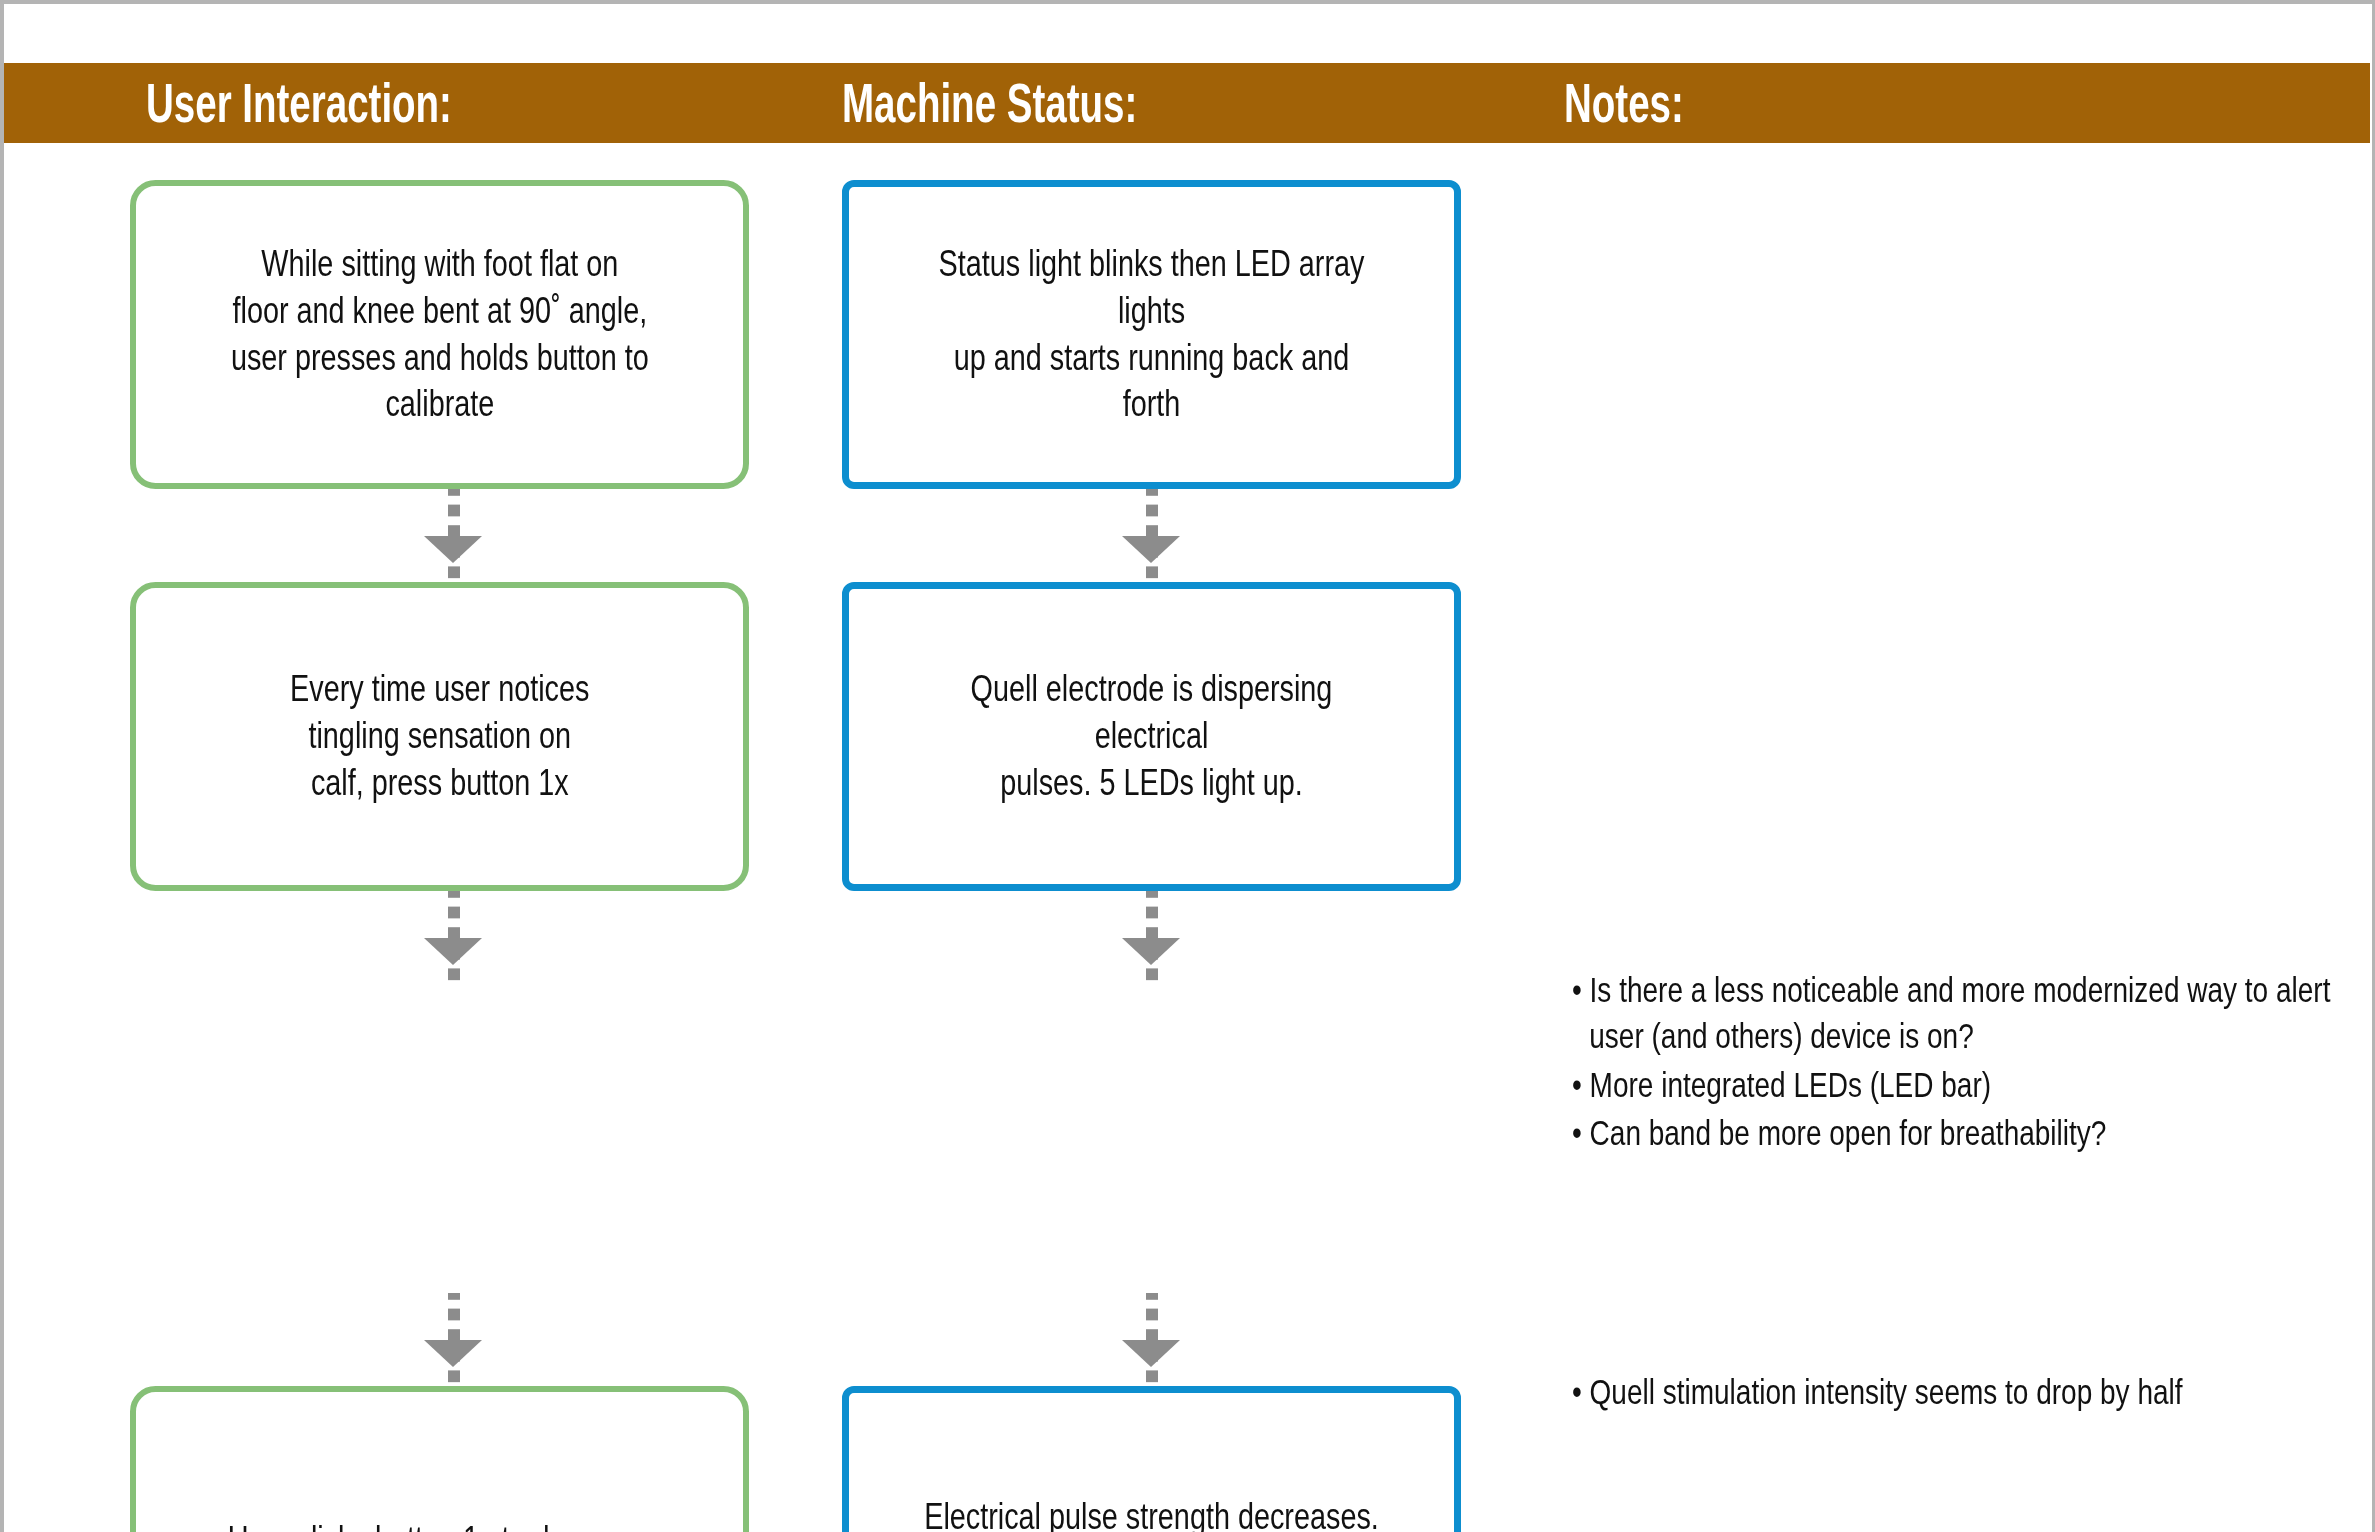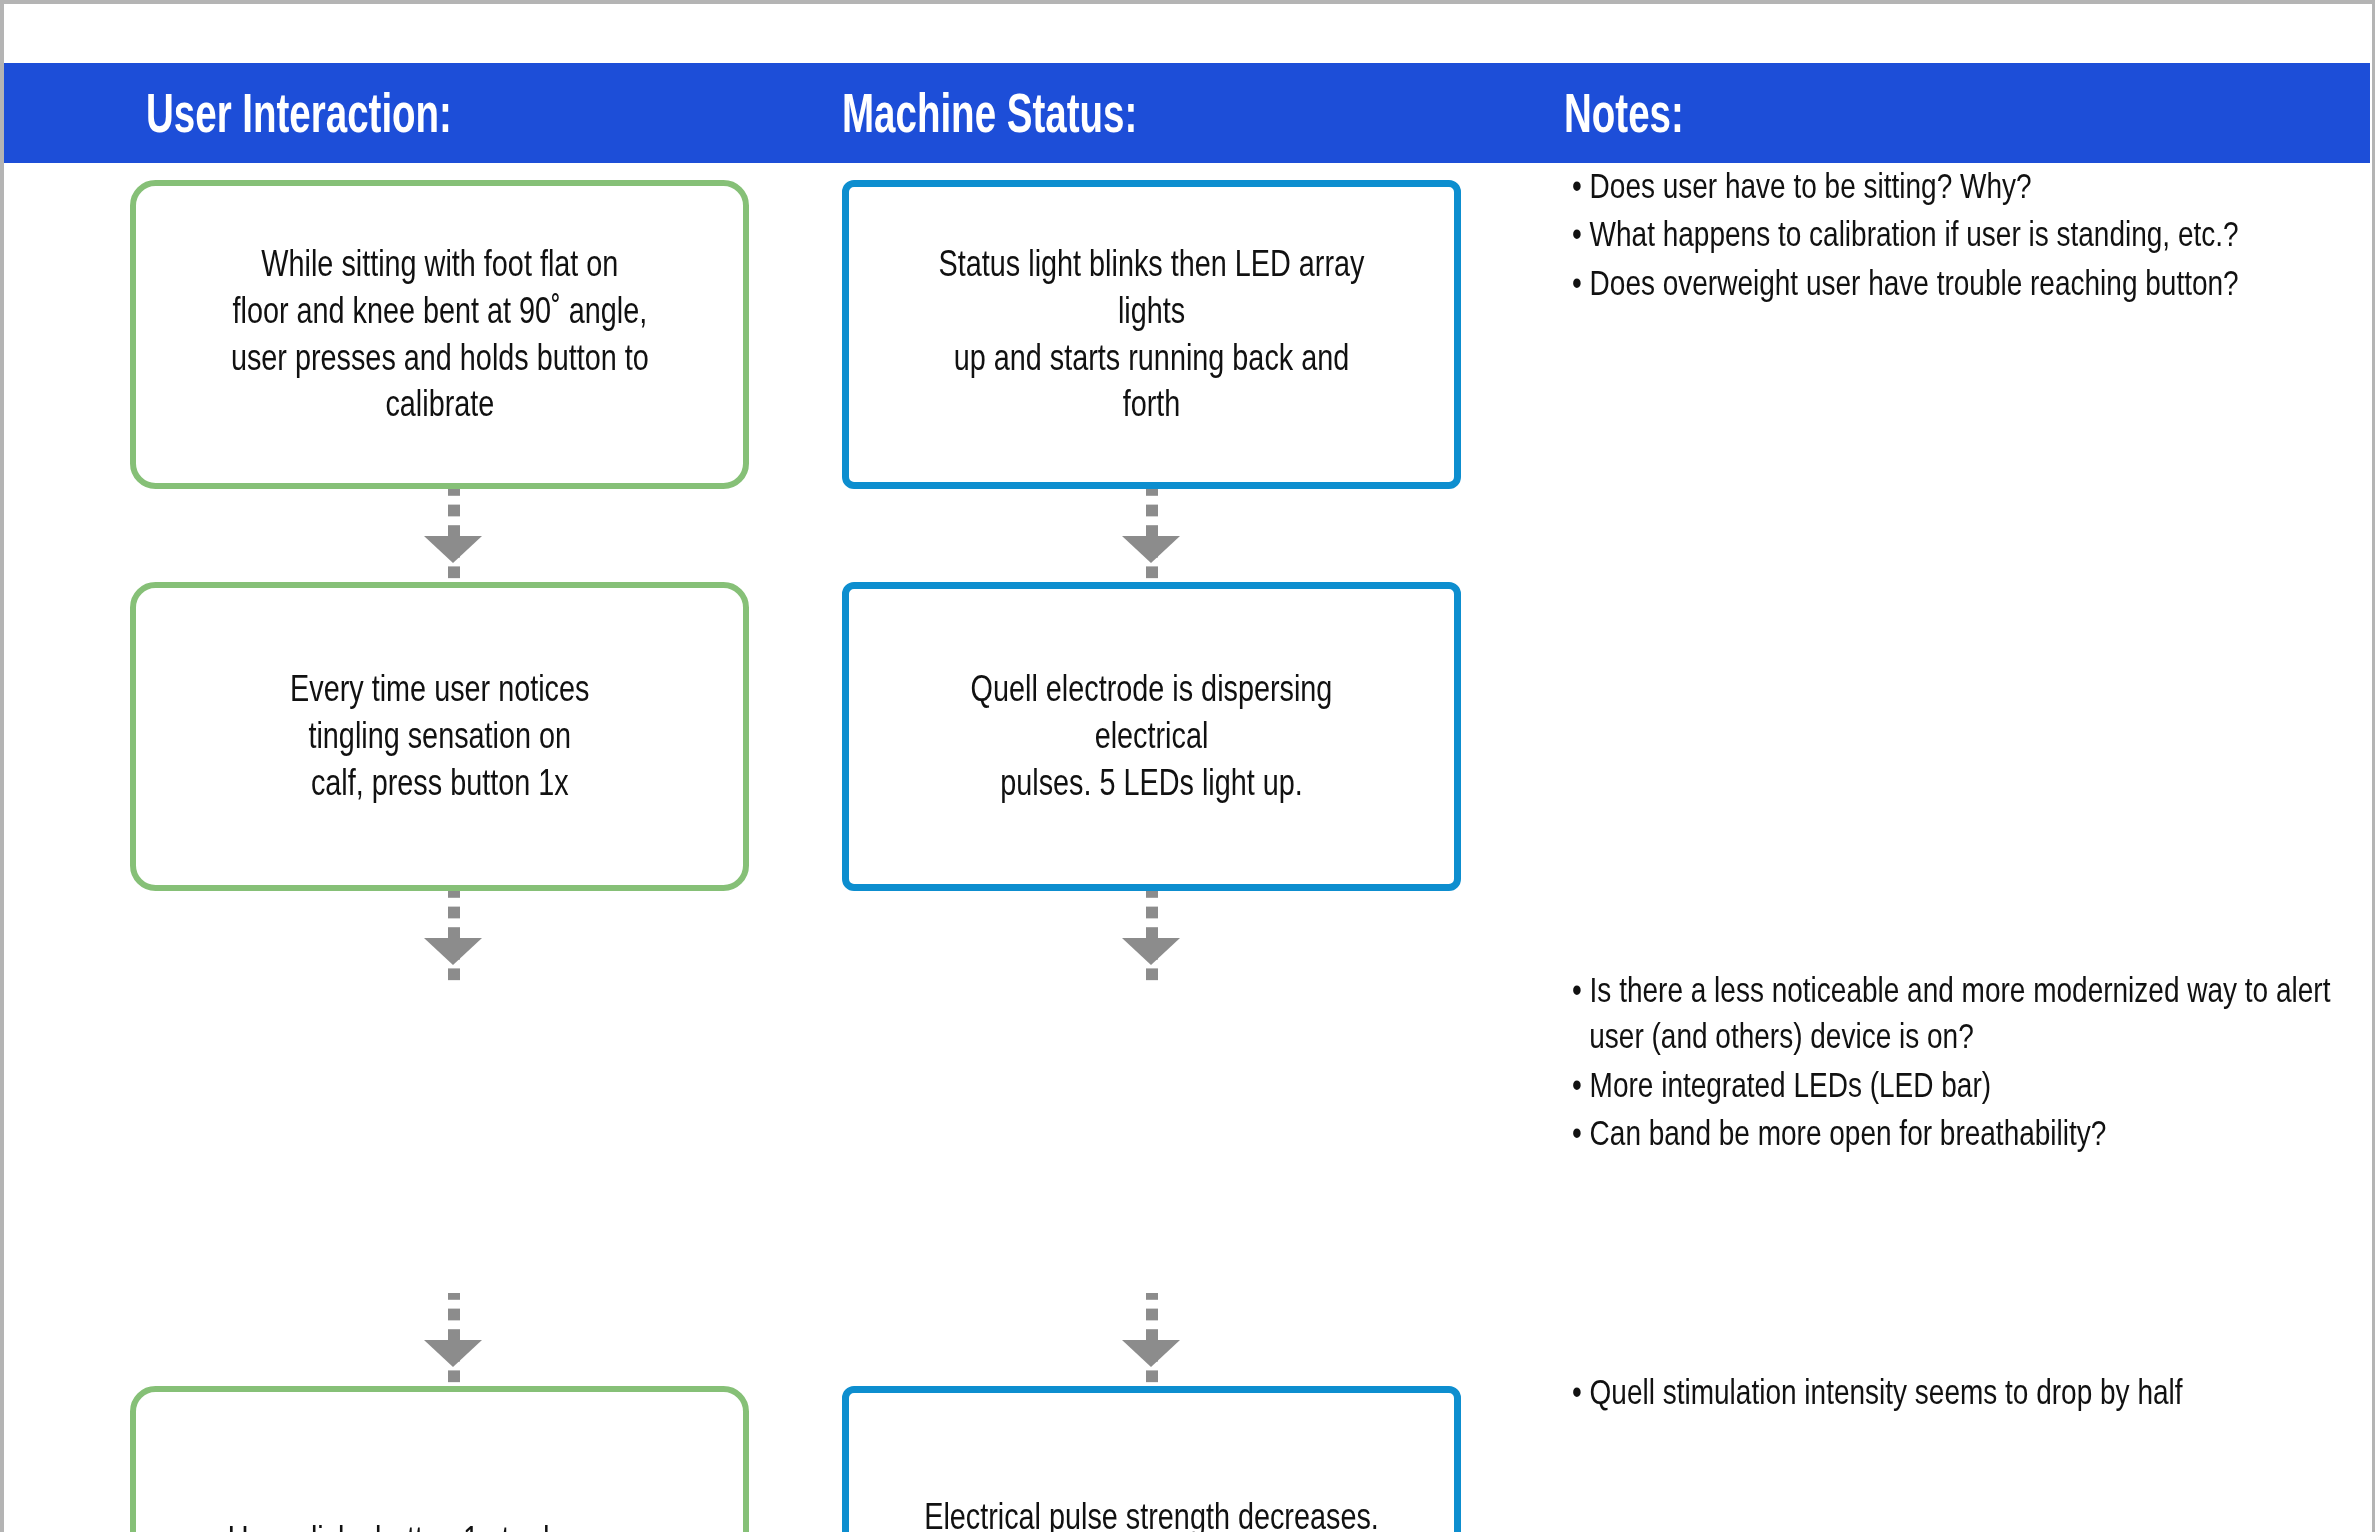--- a/index.html
+++ b/index.html
@@ -26,22 +26,22 @@
     background: #ffffff;
     overflow: hidden;
   }
 
   
   .header-bar {
     position: absolute;
     left: 0;
     top: 59px;
     width: 2366px;
-    height: 100px;
-    background: #1d4ed8;
+    height: 80px;
+    background: #a16207;
   }
   .header-label {
     position: absolute;
     top: 50%;
     transform: translateY(-50%) scaleX(0.70);
     transform-origin: left center;
     white-space: nowrap;
     color: #ffffff;
     font-weight: bold;
     font-size: 55px;
@@ -162,27 +162,20 @@
       <div class="cell-user">
         <div class="box-text">While sitting with foot flat on
 floor and knee bent at 90˚ angle,
 user presses and holds button to
 calibrate</div>
       </div>
       <div class="cell-machine">
         <div class="box-text">Status light blinks then LED array lights
 up and starts running back and forth</div>
       </div>
-      <div class="cell-notes">
-        <ul class="note-list">
-          <li class="note-item">• Does user have to be sitting? Why?</li>
-          <li class="note-item">• What happens to calibration if user is standing, etc.?</li>
-          <li class="note-item">• Does overweight user have trouble reaching button?</li>
-        </ul>
-      </div>
       <div class="connector conn-user"></div>
       <div class="arrowhead arrow-user"></div>
       <div class="connector conn-machine"></div>
       <div class="arrowhead arrow-machine"></div>
     </div>
 
     <div class="row">
       <div class="cell-user">
         <div class="box-text">Every time user notices
 tingling sensation on

